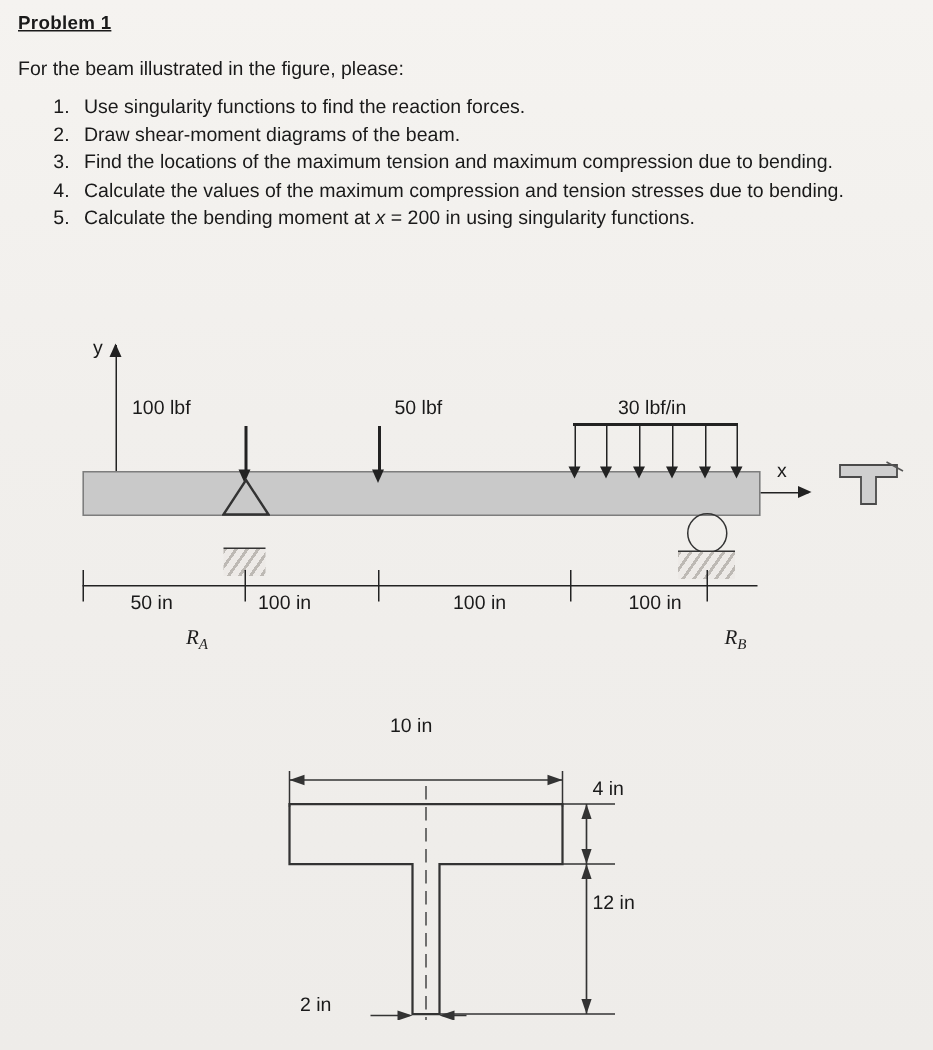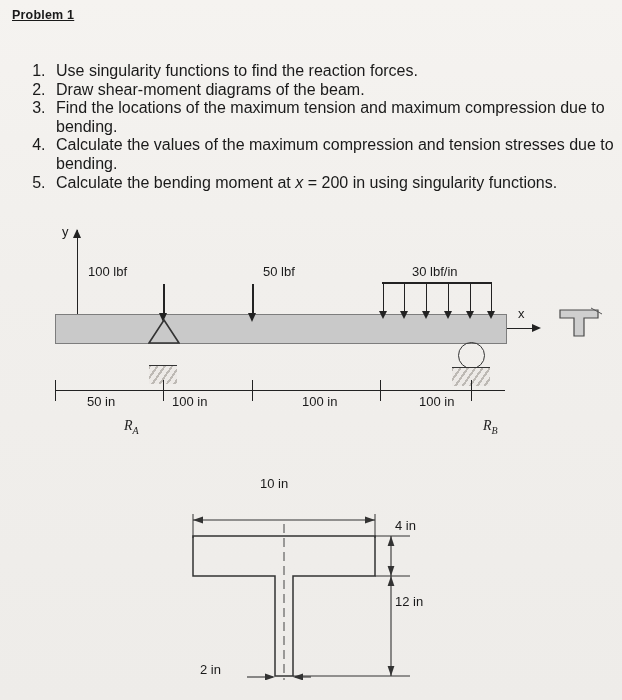--- a/index.html
+++ b/index.html
@@ -34,21 +34,21 @@
   .intro {
     position: absolute;
     left: 12px; top: 38px;
     font-size: 13px;
   }
   ol.steps {
     position: absolute;
     left: 28px; top: 62px;
     margin: 0;
     padding-left: 22px;
-    font-size: 16px;
+    font-size: 13px;
     line-height: 18.6px;
   }
   ol.steps li {
     padding-left: 6px;
     margin-bottom: 0px;
   }
   .ital { font-style: italic; }
 
   
   .fig1 { position: absolute; left: 0; top: 222px; width: 622px; height: 230px; }
@@ -217,20 +217,21 @@
     font-size: 13px;
     white-space: nowrap;
   }
 </style>
 </head>
 <body>
 
 <div class="page">
 
   <div class="problem-title">Problem 1</div>
+  <div class="intro">For the beam illustrated in the figure, please:</div>
 
   <ol class="steps">
     <li>Use singularity functions to find the reaction forces.</li>
     <li>Draw shear-moment diagrams of the beam.</li>
     <li>Find the locations of the maximum tension and maximum compression due to bending.</li>
     <li>Calculate the values of the maximum compression and tension stresses due to bending.</li>
     <li><span>Calculate the bending moment at </span><span class="ital">x</span><span> = 200 in using singularity functions.</span></li>
   </ol>
 
   <div class="fig1">

